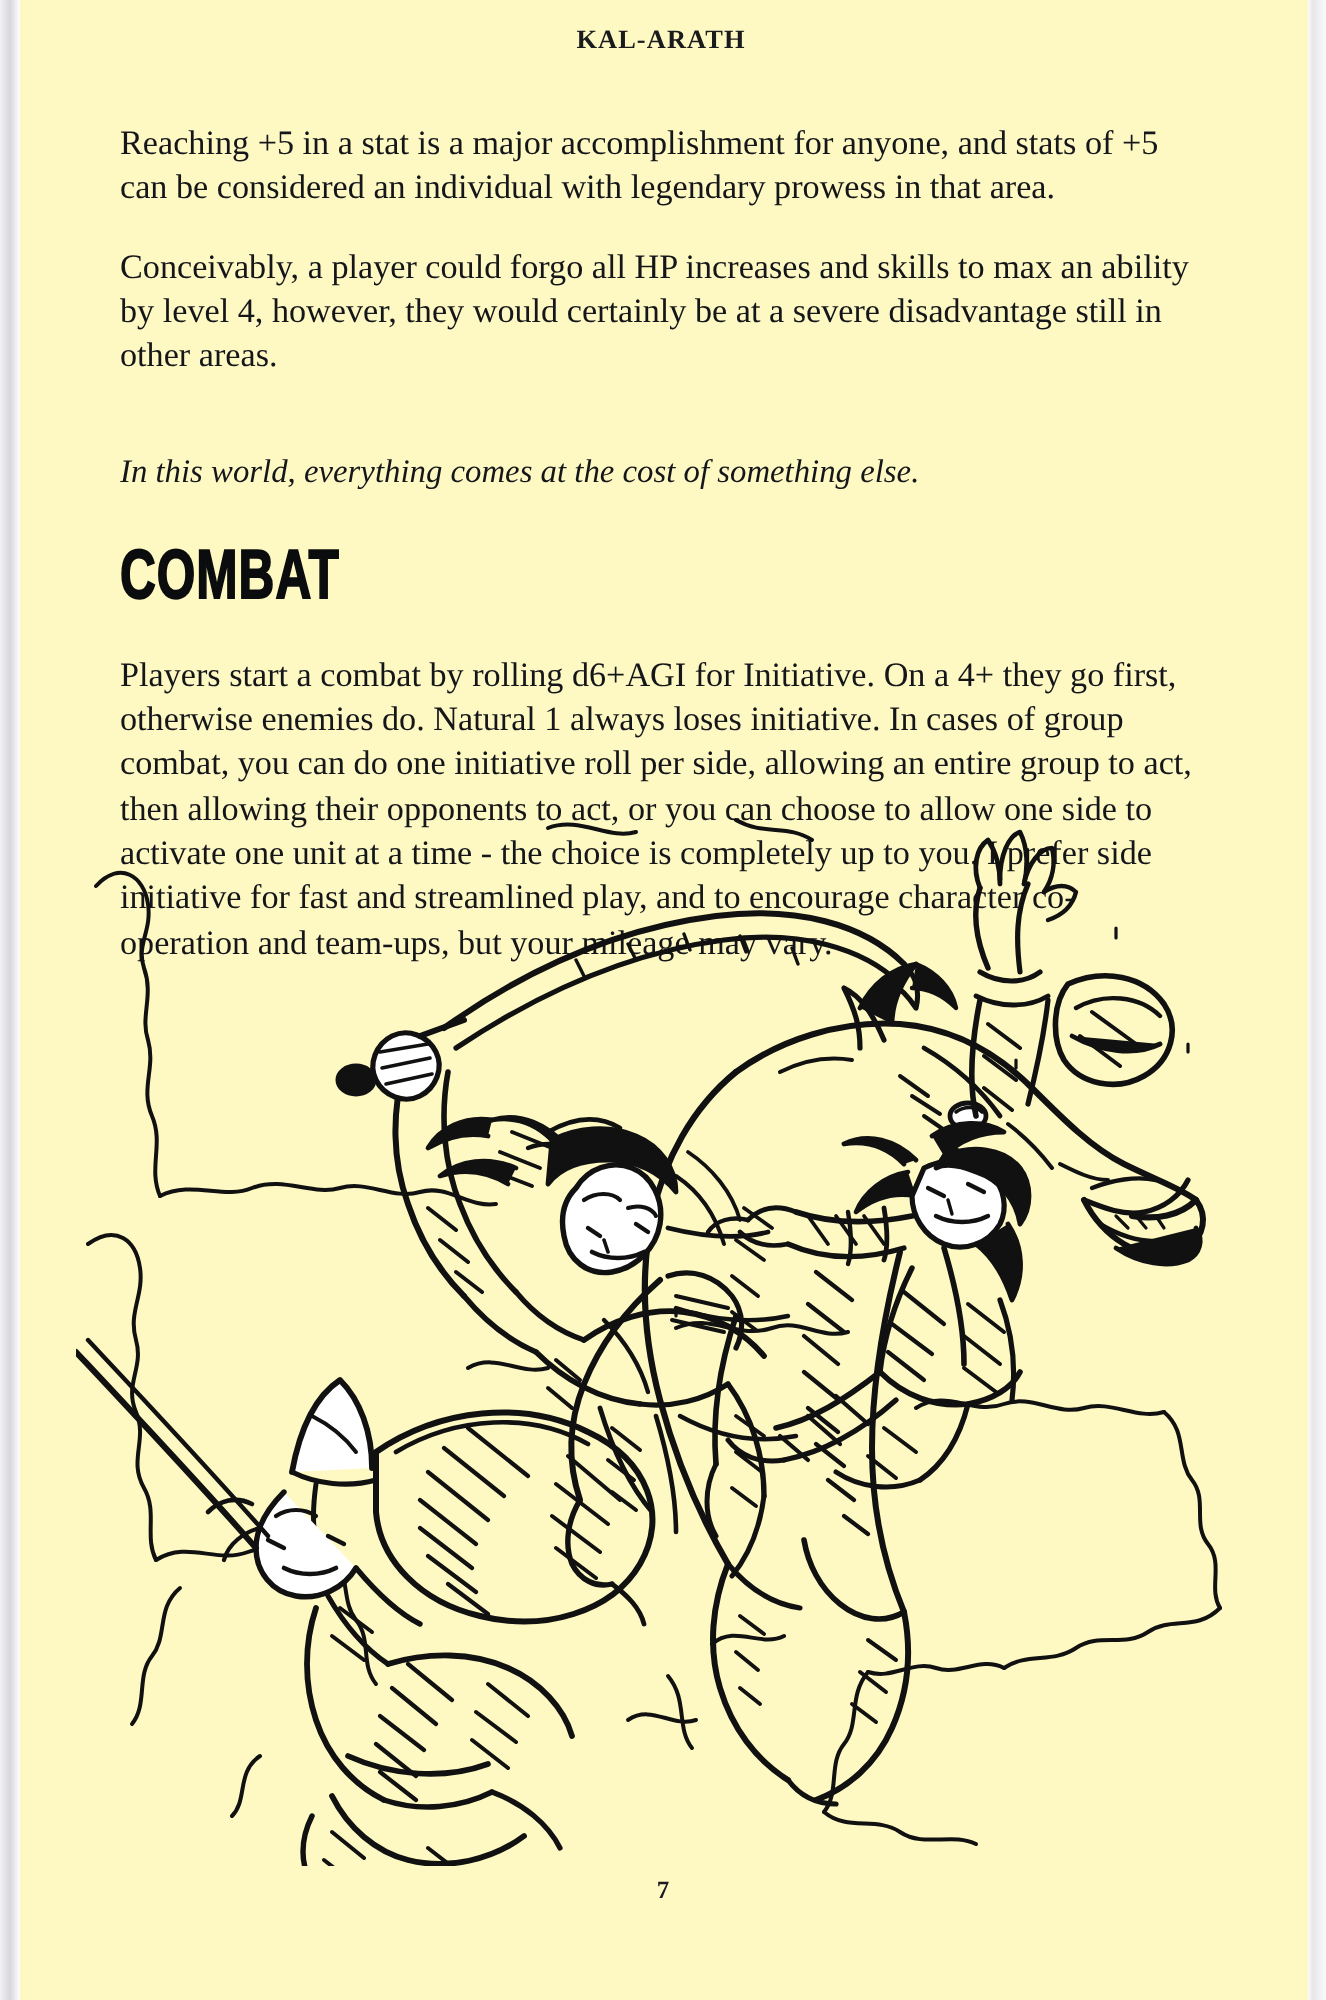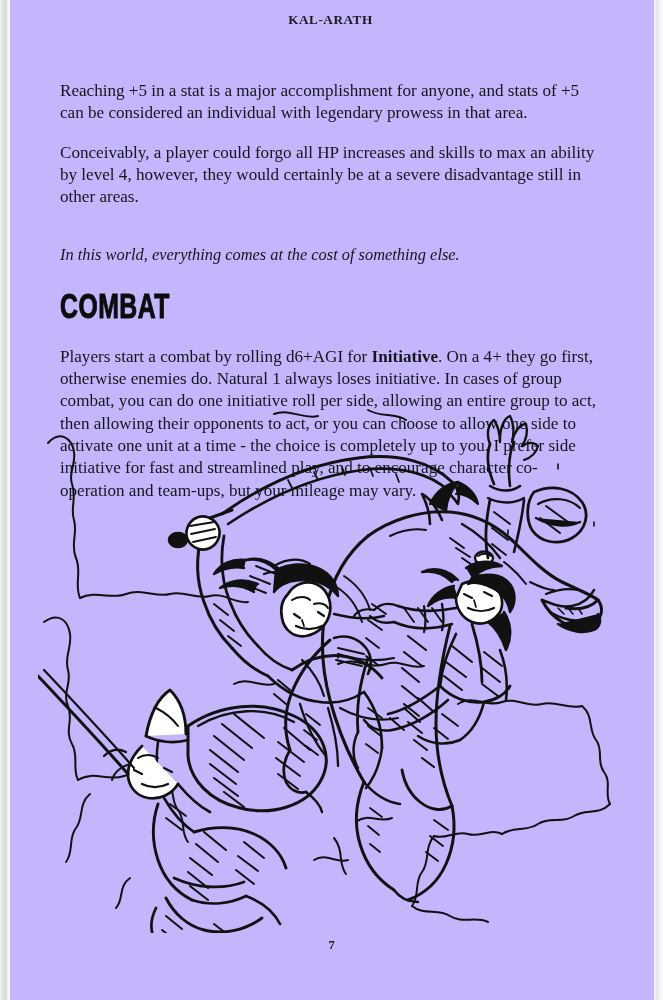--- a/index.html
+++ b/index.html
@@ -13,21 +13,21 @@
     overflow: hidden;
     position: relative;
     font-family: "Liberation Serif", "DejaVu Serif", serif;
     color: #17181a;
   }
 
   
   #page {
     position: absolute;
     inset: 0;
-    background: #c4b5fd;
+    background: #fef9c3;
   }
 
   
   .gutter-left {
     position: absolute;
     left: 0; top: 0;
     width: 10px; height: 100%;
     background: linear-gradient(to right,
         #f2f2f4 0%, #e2e2e7 28%, #d6d6dc 50%, #eeeef1 78%, #ffffff 100%);
   }
@@ -57,21 +57,21 @@
     color: #1a1b1d;
   }
 
   p.body-par {
     font-size: 17.1px;
     line-height: 1.305;
     margin: 0;
     text-align: left;
     color: #15161a;
   }
-  #par1 { margin-top: 52px; }
+  #par1 { margin-top: 33px; }
   #par2 { margin-top: 17px; }
 
   p.aside {
     font-size: 16.4px;
     font-style: italic;
     line-height: 1.3;
     margin: 36px 0 0 0;
     color: #15161a;
   }
 
@@ -82,21 +82,21 @@
     letter-spacing: 0.6px;
     margin: 23px 0 0 0;
     line-height: 1;
     color: #0b0c0d;
     transform: scaleX(0.80) scaleY(1.12);
     transform-origin: left top;
     -webkit-text-stroke: 0.9px #0b0c0d;
   }
 
   #par3 { margin-top: 26px; }
-  #par3 b { font-weight: 700; text-align: right; }
+  #par3 b { font-weight: 400; text-align: right; }
 
   
   .illustration {
     position: absolute;
     left: 38px;
     top: 408px;
     width: 590px;
     height: 525px;
   }
   .illustration svg { display: block; width: 100%; height: 100%; }

